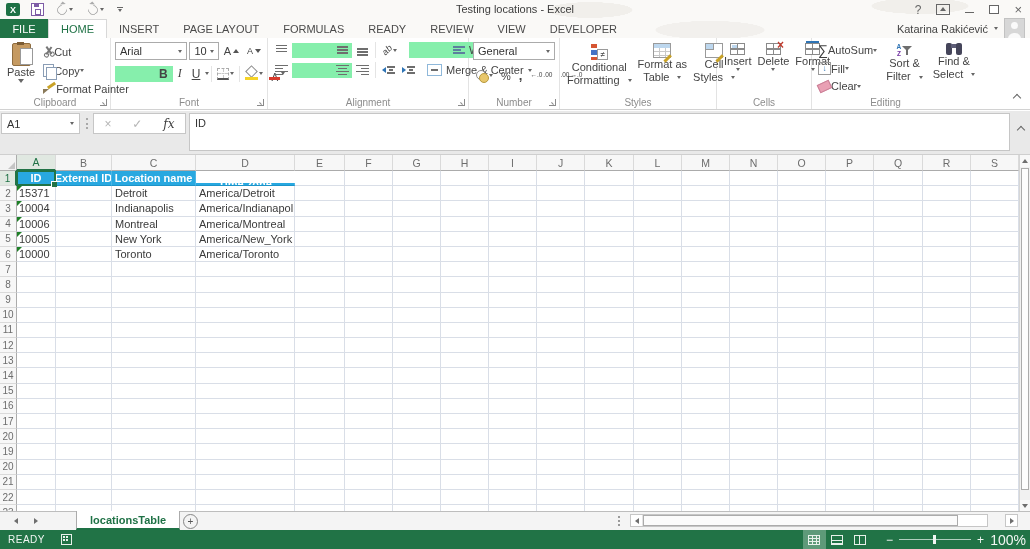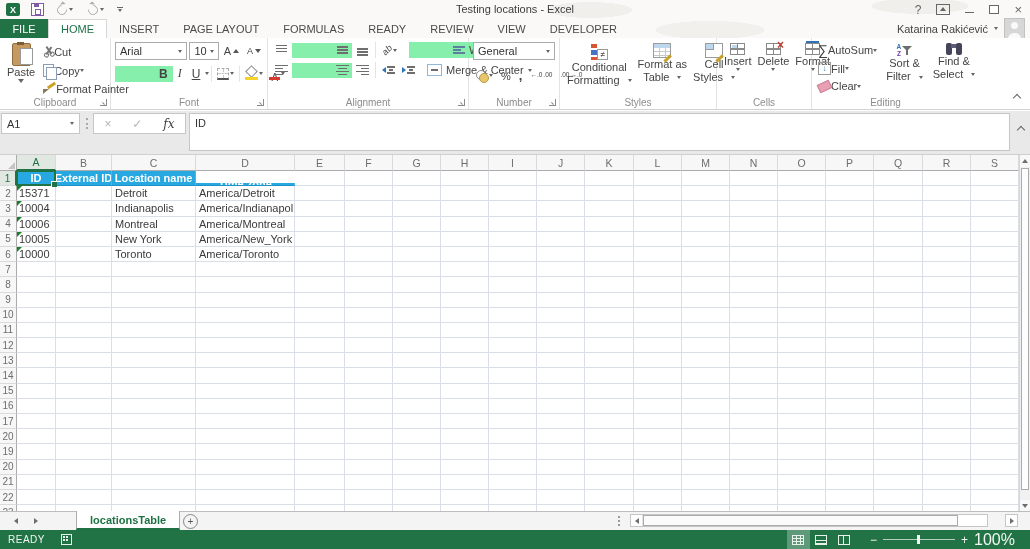--- a/index.html
+++ b/index.html
@@ -192,21 +192,21 @@
   .viewbtn{width:23px;height:19px;display:flex;align-items:center;justify-content:center;}
   .viewbtn.on{background:rgba(255,255,255,0.28);}
   .sv{width:12px;height:10px;border:1px solid #E8F1EA;box-sizing:border-box;}
   .sv.grid{background:linear-gradient(#E8F1EA 1px,transparent 1px) 0 2px/100% 3px,linear-gradient(90deg,#E8F1EA 1px,transparent 1px) 3px 0/4px 100%;}
   .sv.pl{background:linear-gradient(transparent 4px,#E8F1EA 4px 5px,transparent 5px 7px,#E8F1EA 7px 8px,transparent 8px);margin:0 1px;}
   .sv.pb{background:linear-gradient(90deg,transparent 4px,#E8F1EA 4px 5px,transparent 5px);}
   .zoomctl{display:flex;align-items:center;gap:6px;margin-left:14px;}
   .zminus,.zplus{font-size:12px;color:#F2F7F3;line-height:1;}
   .ztrack{width:72px;height:1.5px;background:rgba(255,255,255,0.65);position:relative;}
   .zthumb{position:absolute;left:34px;top:-4px;width:3px;height:9px;background:#F2F7F3;}
-  .zlevel{width:36px;text-align:right;font-size:16px;color:#F2F7F3;margin-left:6px;margin-right:16px;}
+  .zlevel{width:36px;text-align:right;font-size:14px;color:#F2F7F3;margin-left:6px;margin-right:0;}
   .lbl{white-space:nowrap;}
 </style>
 </head>
 <body>
 
 <div id="app">
   <div class="topbg"></div>
 
   <div class="titlebar">
     <div class="qat">

